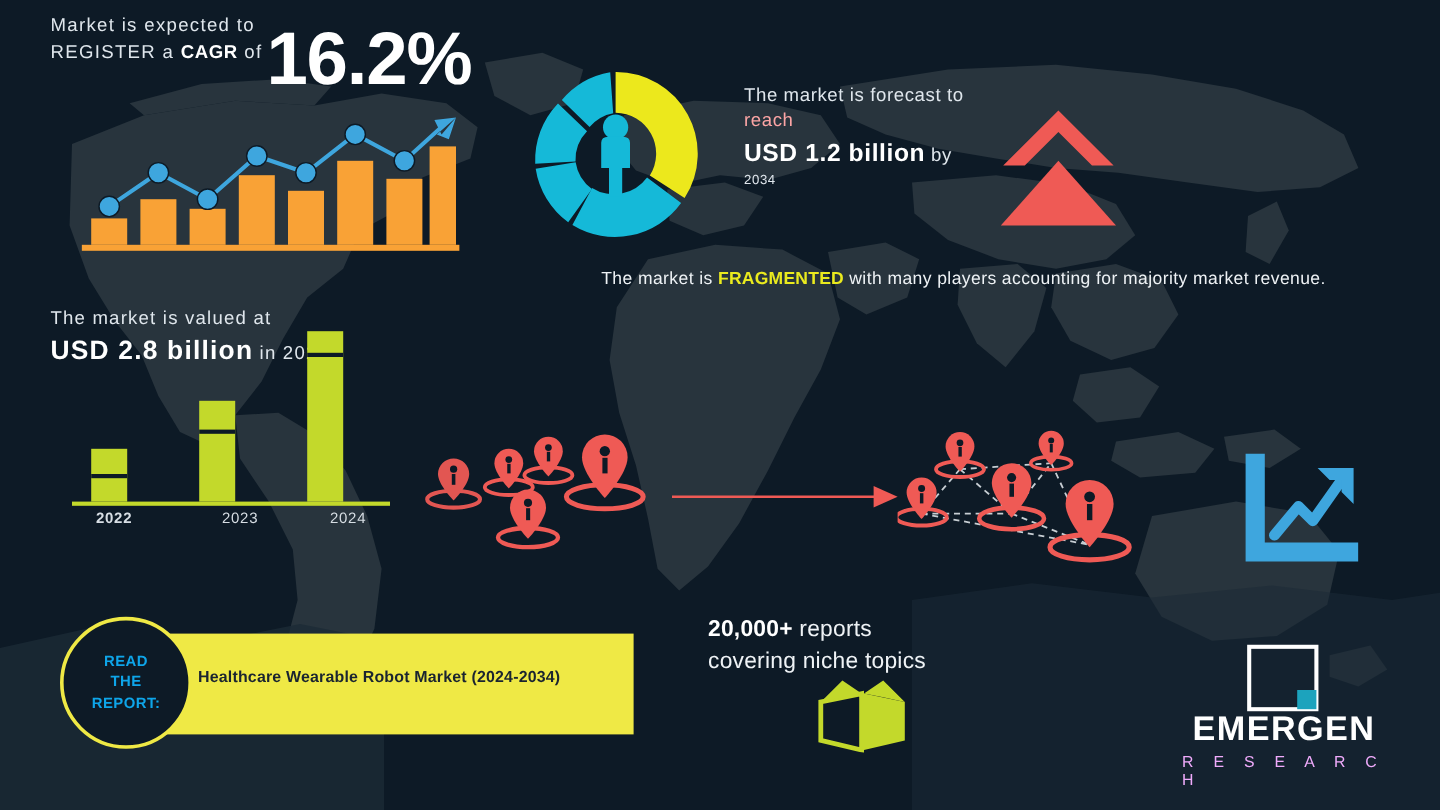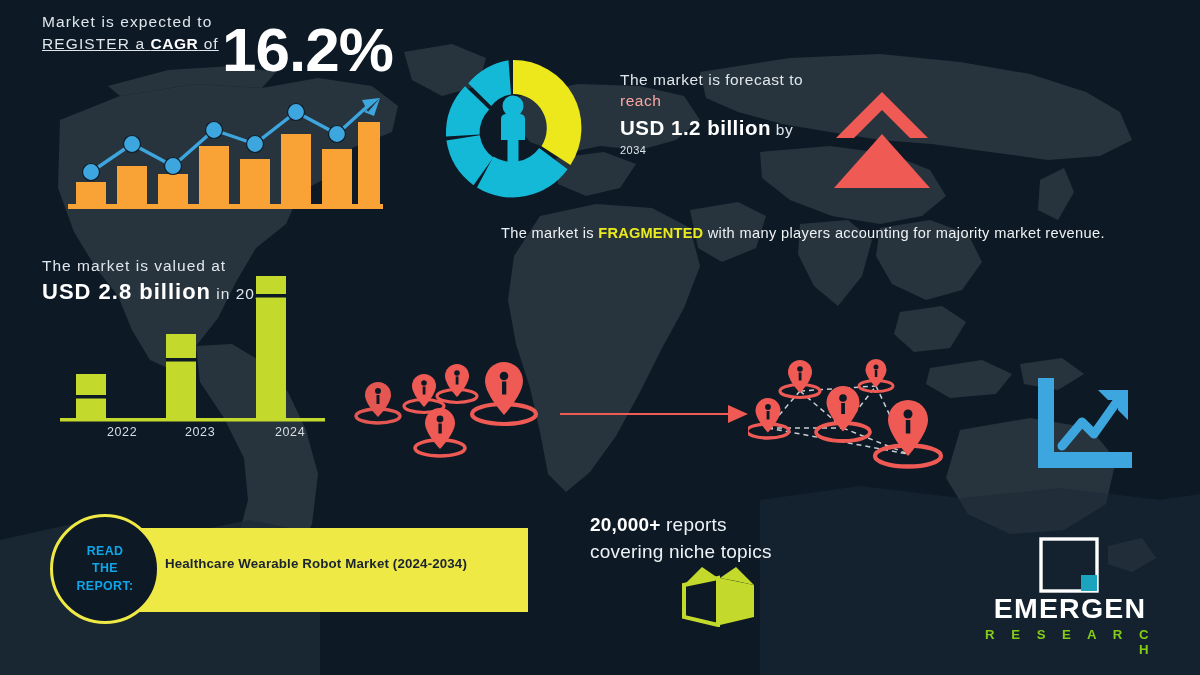--- a/index.html
+++ b/index.html
@@ -16,21 +16,21 @@
     overflow:hidden;
   }
   #worldmap { position:absolute; inset:0; width:1200px; height:675px; }
 
   
   .t { position:absolute; color:#e9eef2; line-height:1.28; white-space:pre; }
   .thin   { font-weight:400; letter-spacing:.6px; }
 
   
   #cagr-line1 { left:42px; top:12px;  font-size:15.5px; letter-spacing:1.1px; color:#dfe6ec; }
-  #cagr-line2 { left:42px; top:34px;  font-size:15.5px; letter-spacing:1.1px; color:#dfe6ec;text-decoration:underline; }
+  #cagr-line2 { left:42px; top:34px;  font-size:15.5px; letter-spacing:1.1px; color:#dfe6ec; }
   #cagr-line2 b { font-weight:700; color:#ffffff; letter-spacing:.5px; }
   #cagr-value {
     left:222px; top:10px; font-size:62px; font-weight:700;
     color:#ffffff; letter-spacing:-1px;
   }
 
   
   #barchart { position:absolute; left:68px; top:82px; width:315px; height:128px; }
 
   
@@ -94,22 +94,22 @@
 
   
   #logo { position:absolute; left:985px; top:535px; width:170px; height:112px; }
   #logo-emergen {
     position:absolute; left:985px; top:592px; width:170px;
     text-align:center; font-size:28.5px; font-weight:700; color:#ffffff;
     letter-spacing:1.2px;
   }
   #logo-research {
     position:absolute; left:985px; top:627px; width:170px;
-    text-align:right; font-size:13.2px; font-weight:700;
-    letter-spacing:6.5px; color:#84cc16;
+    text-align:left; font-size:13.2px; font-weight:400;
+    letter-spacing:6.5px; color:#f0abfc;
   }
 </style>
 </head>
 <body>
 
 <div id="stage">
 
   <svg id="worldmap" viewBox="0 0 1200 675" preserveAspectRatio="none">
     <rect x="0" y="0" width="1200" height="675" fill="#0d1a26"></rect>
     <g fill="#28343d">
@@ -226,21 +226,21 @@
     <g>
       <rect x="16" y="102" width="30" height="44" fill="#c3d92b"></rect>
       <rect x="16" y="123" width="30" height="3.5" fill="#0d1a26"></rect>
       <rect x="106" y="62" width="30" height="84" fill="#c3d92b"></rect>
       <rect x="106" y="86" width="30" height="3.5" fill="#0d1a26"></rect>
       <rect x="196" y="4" width="30" height="142" fill="#c3d92b"></rect>
       <rect x="196" y="22" width="30" height="3.5" fill="#0d1a26"></rect>
     </g>
     <rect x="0" y="146" width="265" height="3.5" fill="#c3d92b"></rect>
   </svg>
-  <div class="yearlbl" style="left:107px; top:425px;">2022</div>
+  <div class="yearlbl" style="left:80px; top:425px;font-weight:bold;">2022</div>
   <div class="yearlbl" style="left:185px; top:425px;">2023</div>
   <div class="yearlbl" style="left:275px; top:425px;">2024</div>
 
   <svg id="pins-left" viewBox="0 0 205 115">
     <g opacity="0.95">
       <ellipse cx="26" cy="58" rx="22" ry="7" fill="none" stroke="#ef5a55" stroke-width="3.4"></ellipse>
       <path d="M26 24 a13 13 0 0 1 13 13 c0 9 -13 22 -13 22 s-13 -13 -13 -22 a13 13 0 0 1 13 -13 z" fill="#ef5a55"></path>
       <circle cx="26" cy="33" r="3" fill="#0d1a26"></circle>
         <rect x="24.5" y="37" width="3" height="9" fill="#0d1a26"></rect>
     </g>

